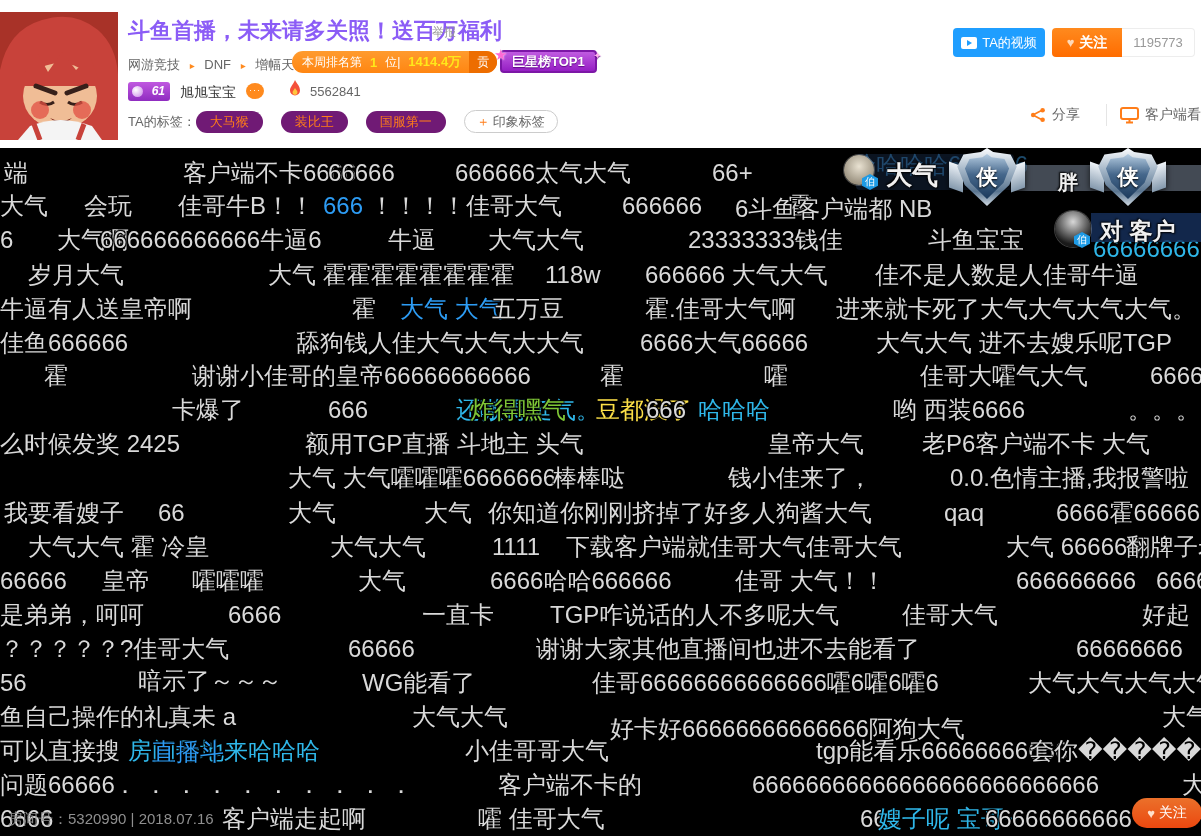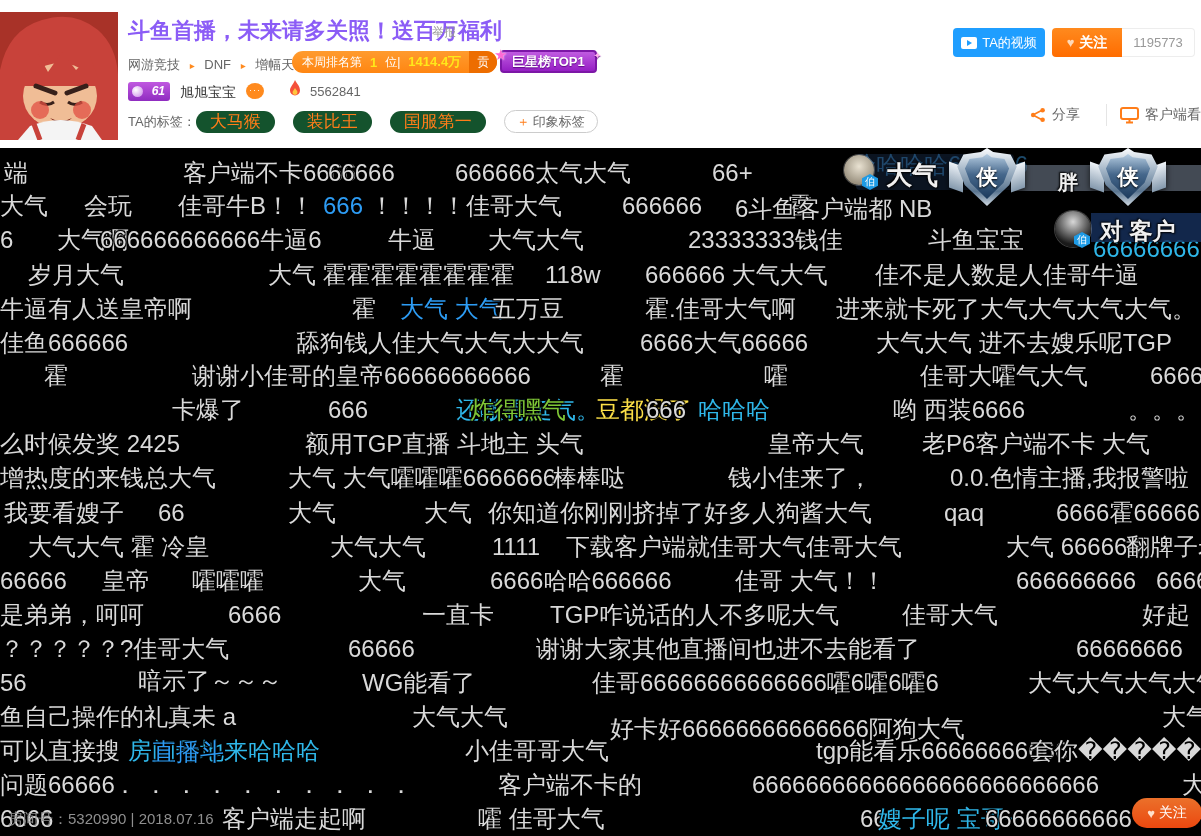--- a/index.html
+++ b/index.html
@@ -34,22 +34,22 @@
     border-radius:50%; background:radial-gradient(circle at 35% 35%,#fff,#d9a6ef 70%); }
   .h-name { position:absolute; left:180px; top:84px; font-size:14px; color:#333; }
   .bubble-icon { position:absolute; left:246px; top:83px; width:18px; height:16px;
     background:#ff8a1e; border-radius:50%; color:#fff; font-size:9px; line-height:14px;
     text-align:center; letter-spacing:1px; cursor:pointer; }
   .bubble-icon::after { content:""; position:absolute; left:3px; bottom:-4px;
     border:4px solid transparent; border-top-color:#ff8a1e; }
   .flame-icon { position:absolute; left:288px; top:80px; }
   .h-pop { position:absolute; left:310px; top:84px; font-size:13px; color:#666; }
   .tags-row { position:absolute; left:128px; top:110px; font-size:13px; color:#666; display:flex; align-items:center; }
-  .tag-pill { display:inline-block; background:#14532d; color:#ff7d19; border-radius:12px;
-    height:22px; line-height:22px; padding:0 14px; margin-right:18px; font-size:17px; cursor:pointer; }
+  .tag-pill { display:inline-block; background:#701a75; color:#ff7d19; border-radius:12px;
+    height:22px; line-height:22px; padding:0 14px; margin-right:18px; font-size:13px; cursor:pointer; }
   .tag-add { display:inline-block; border:1px solid #ccc; color:#666; border-radius:12px;
     height:23px; line-height:21px; padding:0 12px; font-size:13px; cursor:pointer; }
   .tag-add .plus { color:#ff7d19; margin-right:3px; }
   .btn-videos { position:absolute; left:953px; top:28px; width:92px; height:29px;
     background:#1f9eff; border:none; border-radius:4px; color:#fff; font-size:13px;
     display:flex; align-items:center; justify-content:center; gap:5px; cursor:pointer; }
   .btn-follow { position:absolute; left:1052px; top:28px; width:70px; height:29px;
     background:linear-gradient(180deg,#ff8a1e,#ff6c00); border:none; border-radius:4px 0 0 4px;
     color:#fff; font-size:14px; font-weight:700; display:flex; align-items:center;
     justify-content:center; gap:5px; cursor:pointer; }
@@ -270,21 +270,20 @@
         <span class="d" style="left: 470px; top: 249px; color: rgb(126, 198, 54);">炸得嘿气</span>
         <span class="d" style="left: 596px; top: 249px; color: #fde047; text-align: center;">豆都没了</span>
         <span class="d" style="left: 646px; top: 249px;">666</span>
         <span class="d" style="left: 698px; top: 249px; color: rgb(47, 183, 233);">哈哈哈</span>
         <span class="d" style="left: 893px; top: 249px;">哟 西装6666</span>
         <span class="d" style="left: 1128px; top: 249px;">。。。</span>
         <span class="d" style="left: 0px; top: 283px;">么时候发奖 2425</span>
         <span class="d" style="left: 305px; top: 283px;">额用TGP直播 斗地主 头气</span>
         <span class="d" style="left: 768px; top: 283px;">皇帝大气</span>
         <span class="d" style="left: 922px; top: 283px;">老P6客户端不卡 大气</span>
-        <span class="d" style="left: 0px; top: 317px;">增热度的来钱总大气</span>
         <span class="d" style="left: 288px; top: 317px;">大气 大气嚯嚯嚯6666666</span>
         <span class="d" style="left: 553px; top: 317px;">棒棒哒</span>
         <span class="d" style="left: 728px; top: 317px;">钱小佳来了，</span>
         <span class="d" style="left: 950px; top: 317px;">0.0.色情主播,我报警啦</span>
         <span class="d" style="left: 4px; top: 352px;">我要看嫂子</span>
         <span class="d" style="left: 158px; top: 352px;">66</span>
         <span class="d" style="left: 288px; top: 352px;">大气</span>
         <span class="d" style="left: 424px; top: 352px;">大气</span>
         <span class="d" style="left: 488px; top: 352px;">你知道你刚刚挤掉了好多人狗酱大气</span>
         <span class="d" style="left: 944px; top: 352px;">qaq</span>

